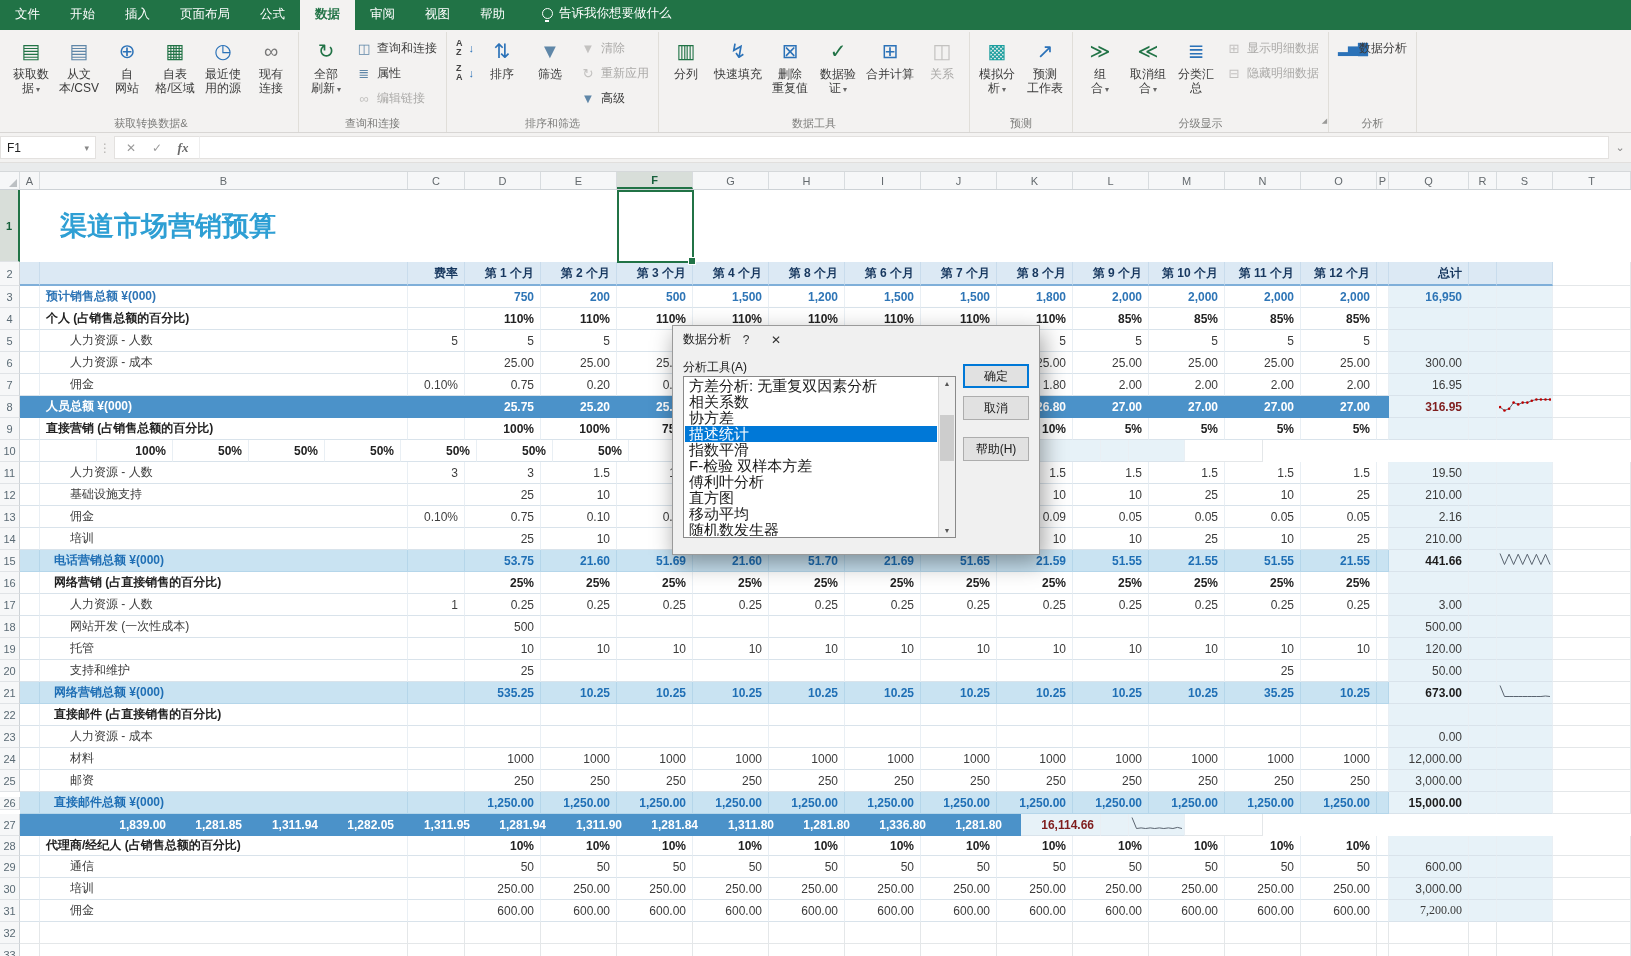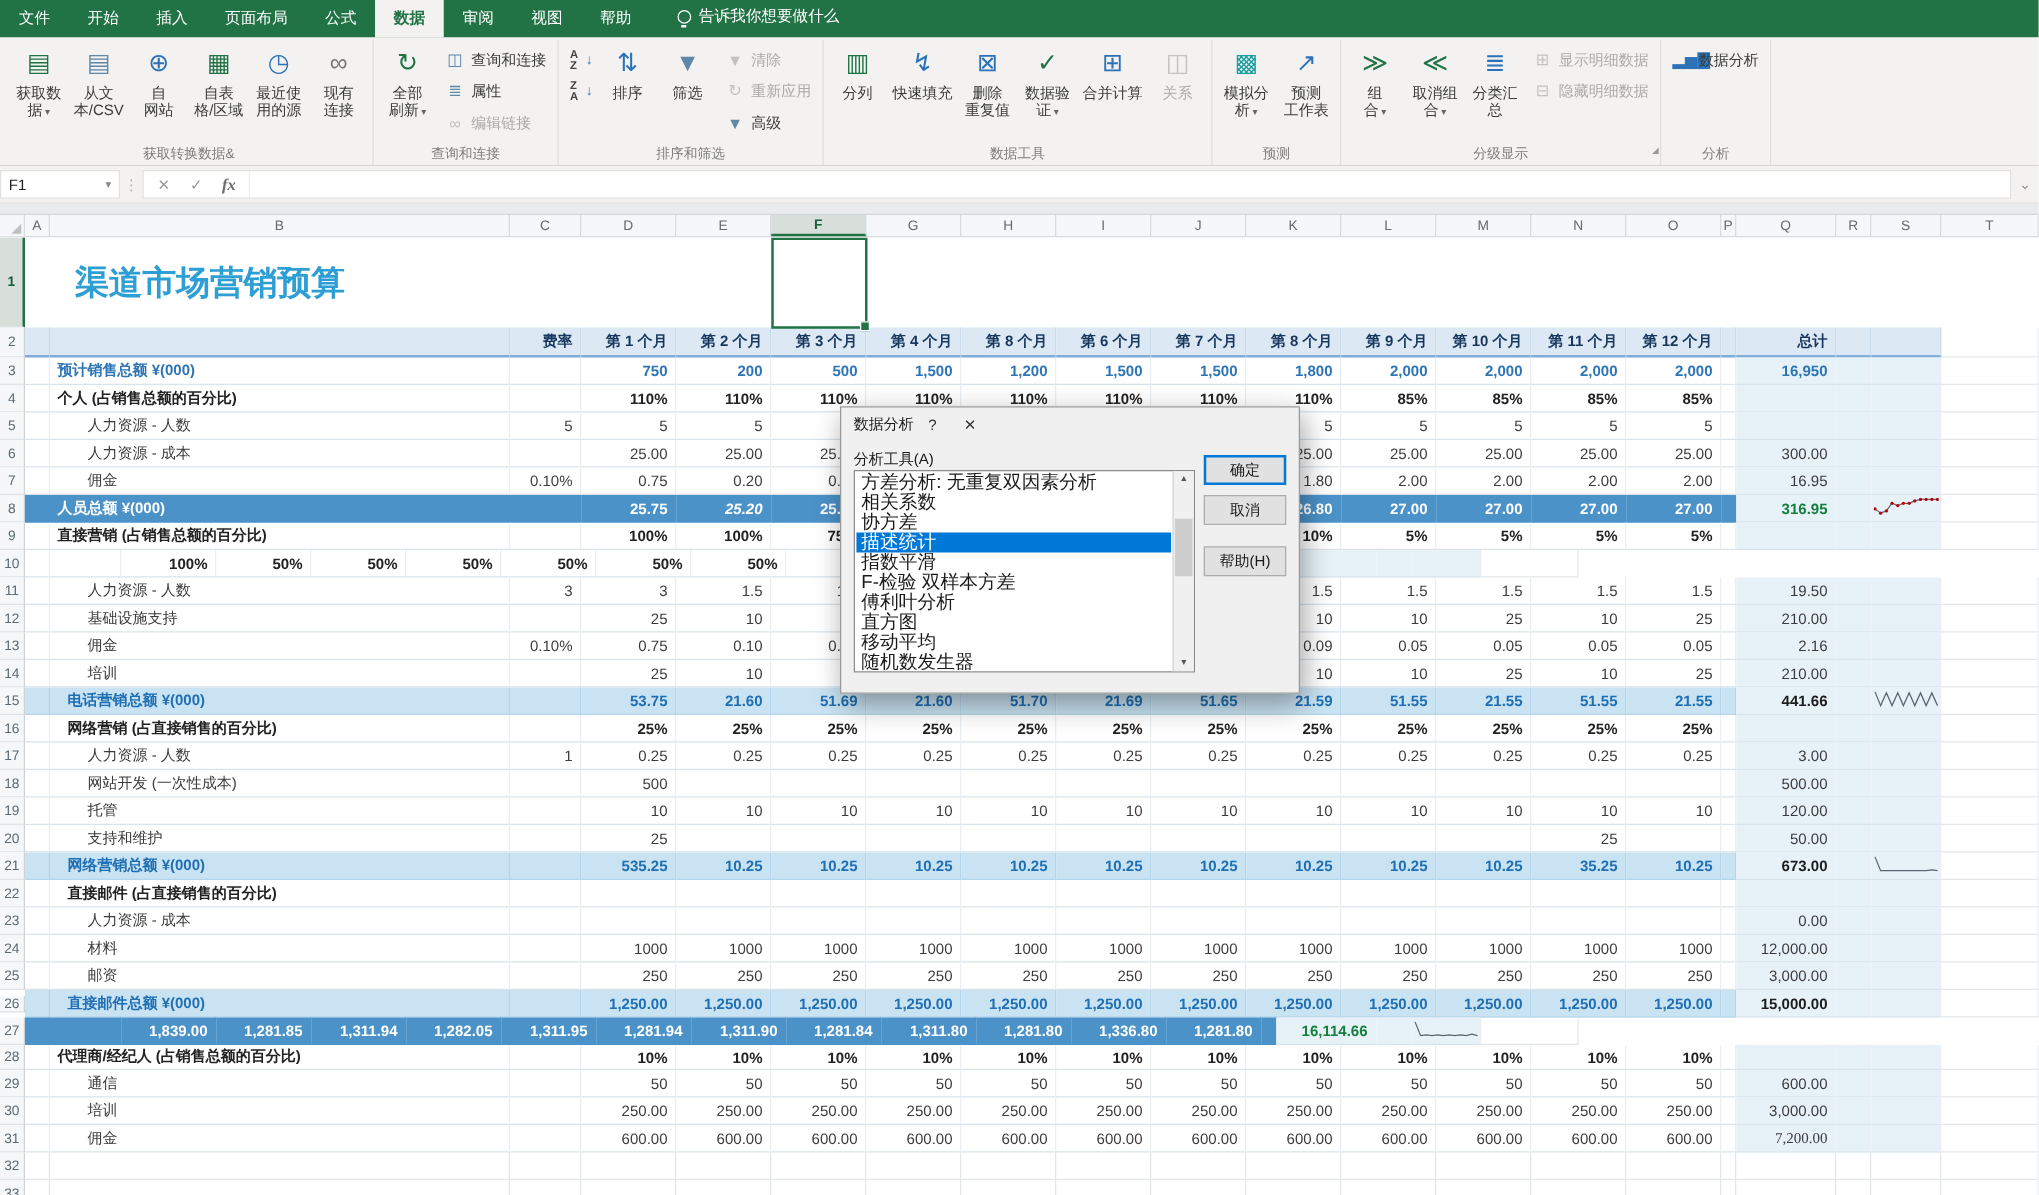--- a/index.html
+++ b/index.html
@@ -72,21 +72,21 @@
   .plain{border-right:1px solid #e4e7e9;border-bottom:1px solid #e4e7e9}
   .num{justify-content:flex-end;padding-right:6px}
   .lbl{padding-left:6px;white-space:nowrap}
   .hdr{background:#DCE9F4;border-right:1px solid #c9dcec;border-bottom:2px solid #7FAFD9;color:#17375E;font-weight:bold}
   .tot{background:#E7F2F8}
   .rate{color:#3f3f3f !important;font-weight:normal !important}
   .row-sales .num,.row-sales .lbl{color:#2E75B6;font-weight:bold}
   .row-pct .num,.row-pct .lbl{color:#222;font-weight:bold}
   .row-band-strong .tb:not(.tot){background:#4B92C9;border-color:#4B92C9}
   .row-band-strong .num,.row-band-strong .lbl{color:#fff;font-weight:bold}
-  .row-band-strong .tot.num{color:#15803d}
+  .row-band-strong .tot.num{color:#7f1d1d}
   .row-band-light .tb:not(.tot){background:#C9E3F2;border-color:#b5d6ea}
   .row-band-light .num,.row-band-light .lbl{color:#1F6FB5;font-weight:bold}
   .row-band-light .tot.num{color:#1d1d1d}
   .row-sales .tot.num{color:#2E75B6}
   .sparkcell{justify-content:center;padding:0}
 
   .selbox{position:absolute;left:617px;top:0;width:77px;height:73px;border:2px solid #217346;z-index:2;pointer-events:none}
   .selbox:after{content:"";position:absolute;right:-4px;bottom:-4px;width:6px;height:6px;background:#217346;border:1px solid #fff}
 
   
@@ -531,21 +531,21 @@
           <div class="c tb tot" style="width: 28px;"></div>
           <div class="c tb tot sparkcell" style="width: 56px;"></div>
           <div class="c plain" style="width: 78px;"></div>
         </div>
         <div class="grow row-band-strong" style="height: 22px;">
           <div class="gut">8</div>
           <div class="c tb" style="width: 20px;"></div>
           <div class="c tb lbl" style="width: 368px; padding-left: 6px;">人员总额 ¥(000)</div>
           <div class="c tb num rate" style="width: 57px;"></div>
           <div class="c tb num" style="width: 76px;">25.75</div>
-          <div class="c tb num" style="width: 76px; font-style: italic;">25.20</div>
+          <div class="c tb num" style="width: 76px;">25.20</div>
           <div class="c tb num" style="width: 76px;">25.50</div>
           <div class="c tb num" style="width: 76px;">26.50</div>
           <div class="c tb num" style="width: 76px;">26.20</div>
           <div class="c tb num" style="width: 76px;">26.50</div>
           <div class="c tb num" style="width: 76px;">26.50</div>
           <div class="c tb num" style="width: 76px;">26.80</div>
           <div class="c tb num" style="width: 76px;">27.00</div>
           <div class="c tb num" style="width: 76px;">27.00</div>
           <div class="c tb num" style="width: 76px;">27.00</div>
           <div class="c tb num" style="width: 76px;">27.00</div>

